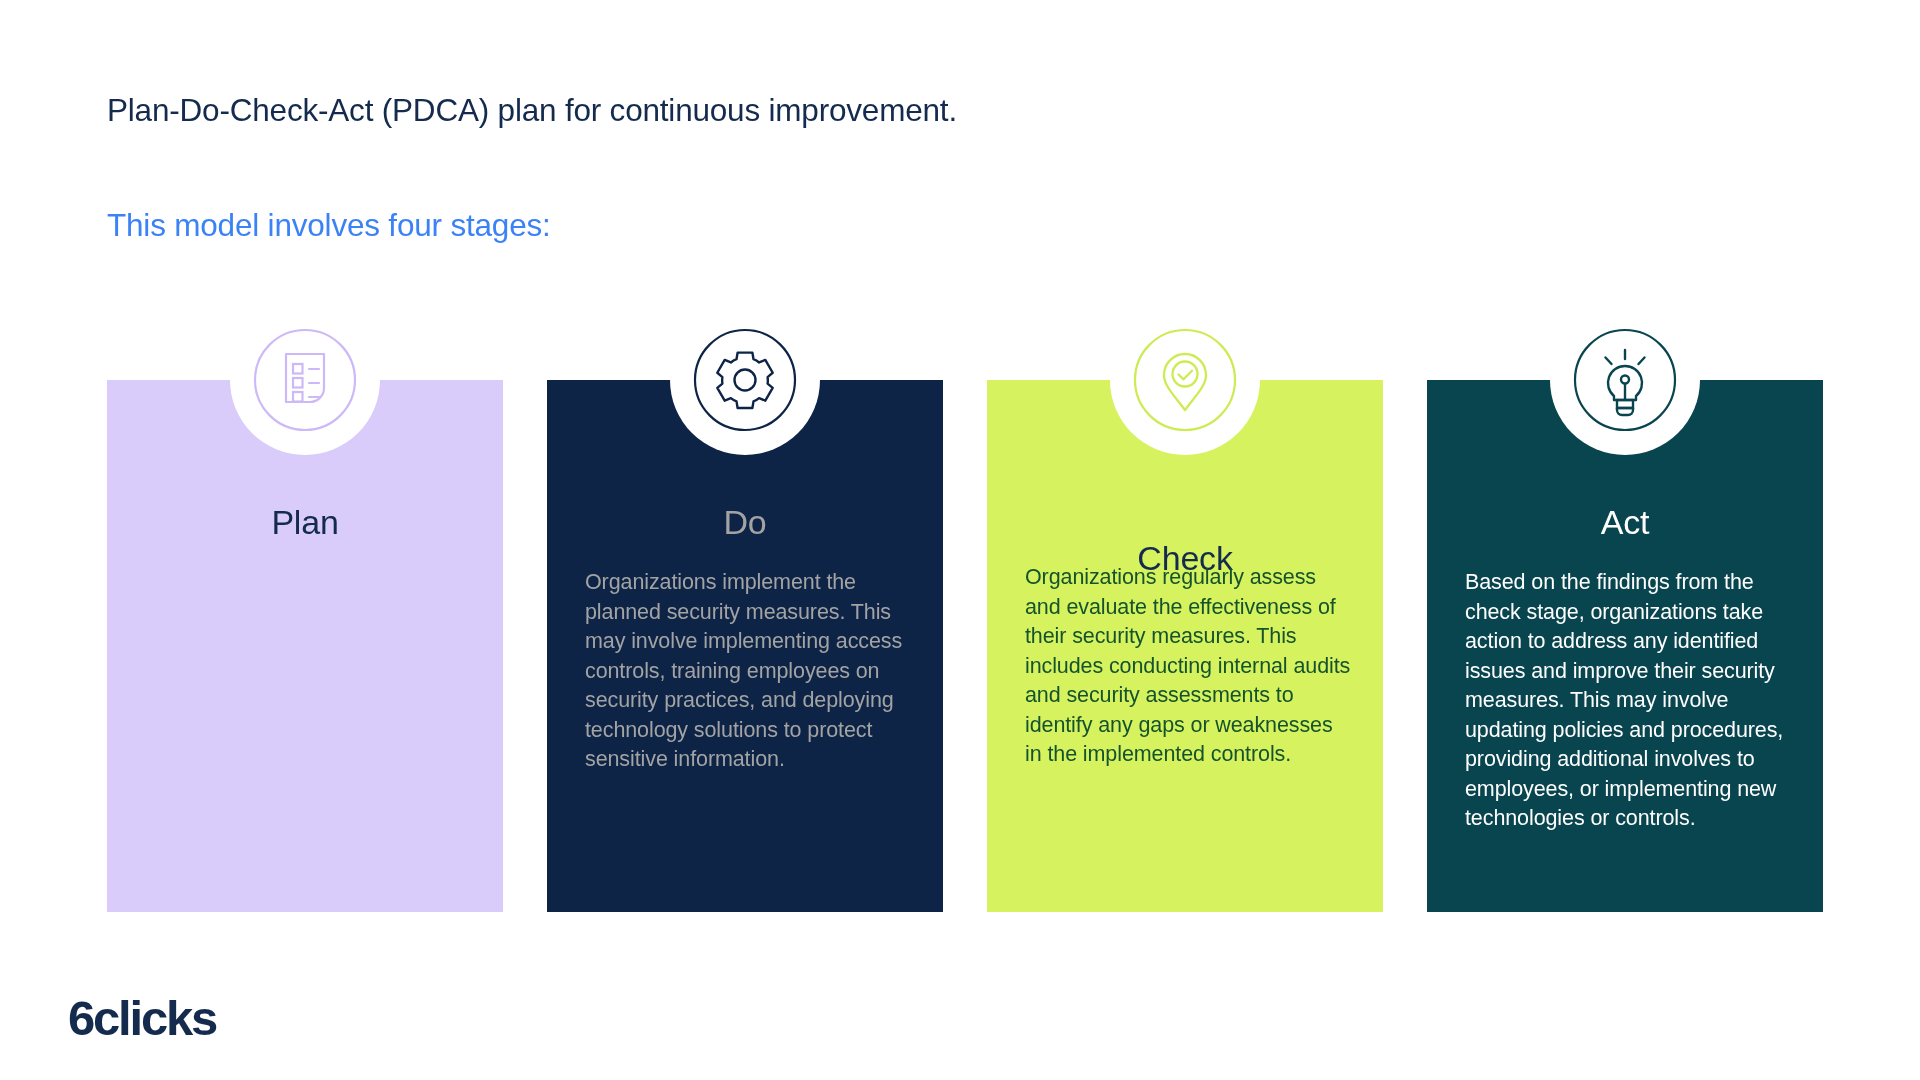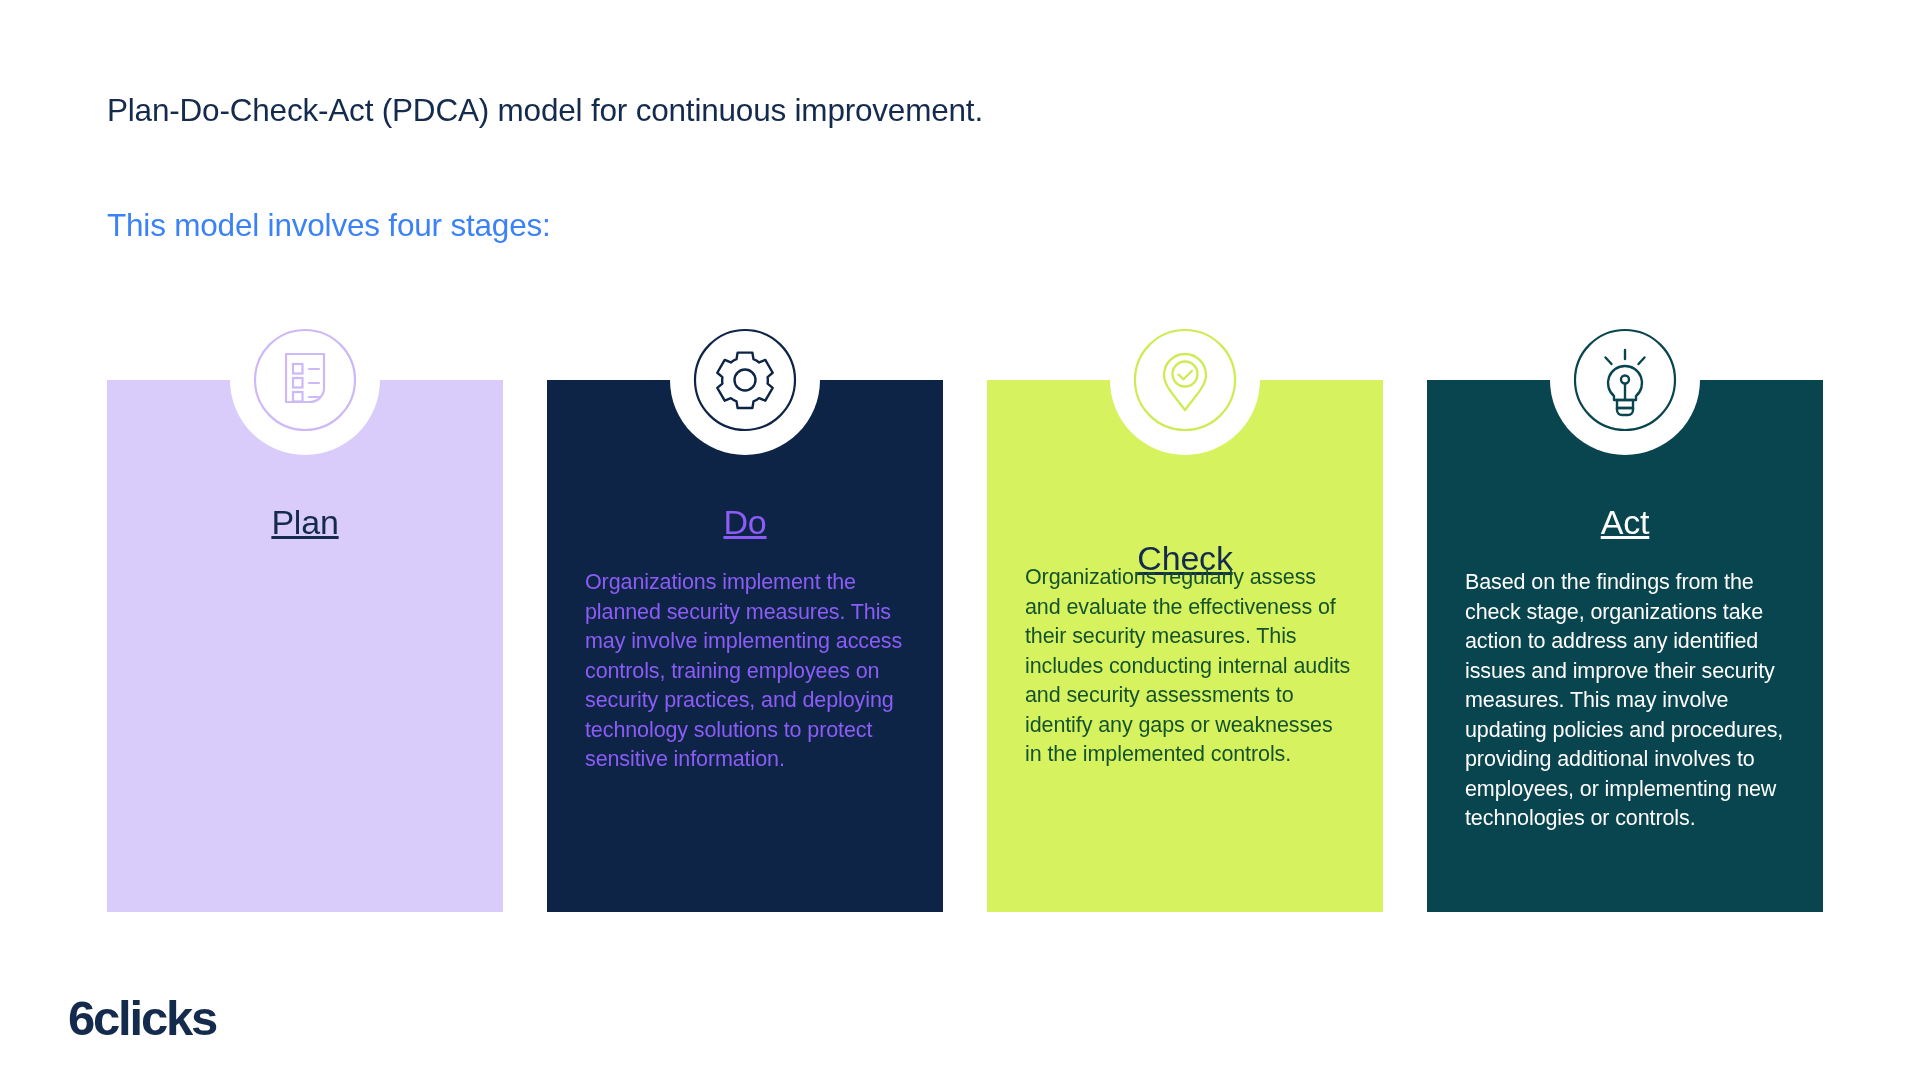--- a/index.html
+++ b/index.html
@@ -54,36 +54,35 @@
 
   .card-title {
     position:absolute;
     top:122px;
     left:0; right:0;
     text-align:center;
     font-size:34px;
     line-height:40px;
     letter-spacing:-0.2px;
     font-weight:400;
-    text-decoration:underline;
   }
   .card-body {
     position:absolute;
     top:188px;
     left:38px;
     right:30px;
     font-size:21.5px;
     line-height:29.5px;
     letter-spacing:-0.1px;
     font-weight:400;
   }
 
   .card.c0 .card-title, .card.c0 .card-body { color:#16181D; }
   .card.c0 .card-title { color:#152B4E; }
-  .card.c1 .card-title, .card.c1 .card-body { color:#8b5cf6; }
+  .card.c1 .card-title, .card.c1 .card-body { color:#a3a3a3; }
   .card.c2 .card-title, .card.c2 .card-body { color:#14532d; }
   .card.c2 .card-title { color:#152B4E;margin-top:36px; }
   .card.c3 .card-title, .card.c3 .card-body { color:#ffffff; }
 
   .card.c0 .card-body { top:180px; }
   .card.c2 .card-body { top:183px; }
 
   
   .logo {
     position:absolute;
@@ -91,21 +90,21 @@
     height:52px;
   }
   .logo svg { display:block; }
 </style>
 </head>
 <body>
 
 <div id="canvas">
 
   <div class="intro">
-    <div class="intro-line">Plan-Do-Check-Act (PDCA) model for continuous improvement.</div>
+    <div class="intro-line">Plan-Do-Check-Act (PDCA) plan for continuous improvement.</div>
   </div>
   <div class="intro-sub">This model involves four stages:</div>
 
   <div class="cards">
 
     <div class="card c0">
       <div class="icon-bubble">
         <svg width="104" height="104" viewBox="0 0 104 104" fill="none">
           <circle cx="52" cy="52" r="50" stroke="#CDB9F7" stroke-width="2.2"></circle>
           <path d="M33 26 H71 V60 A14 14 0 0 1 57 74 H33 Z" stroke="#CDB9F7" stroke-width="2.2" fill="none" stroke-linejoin="round"></path>

